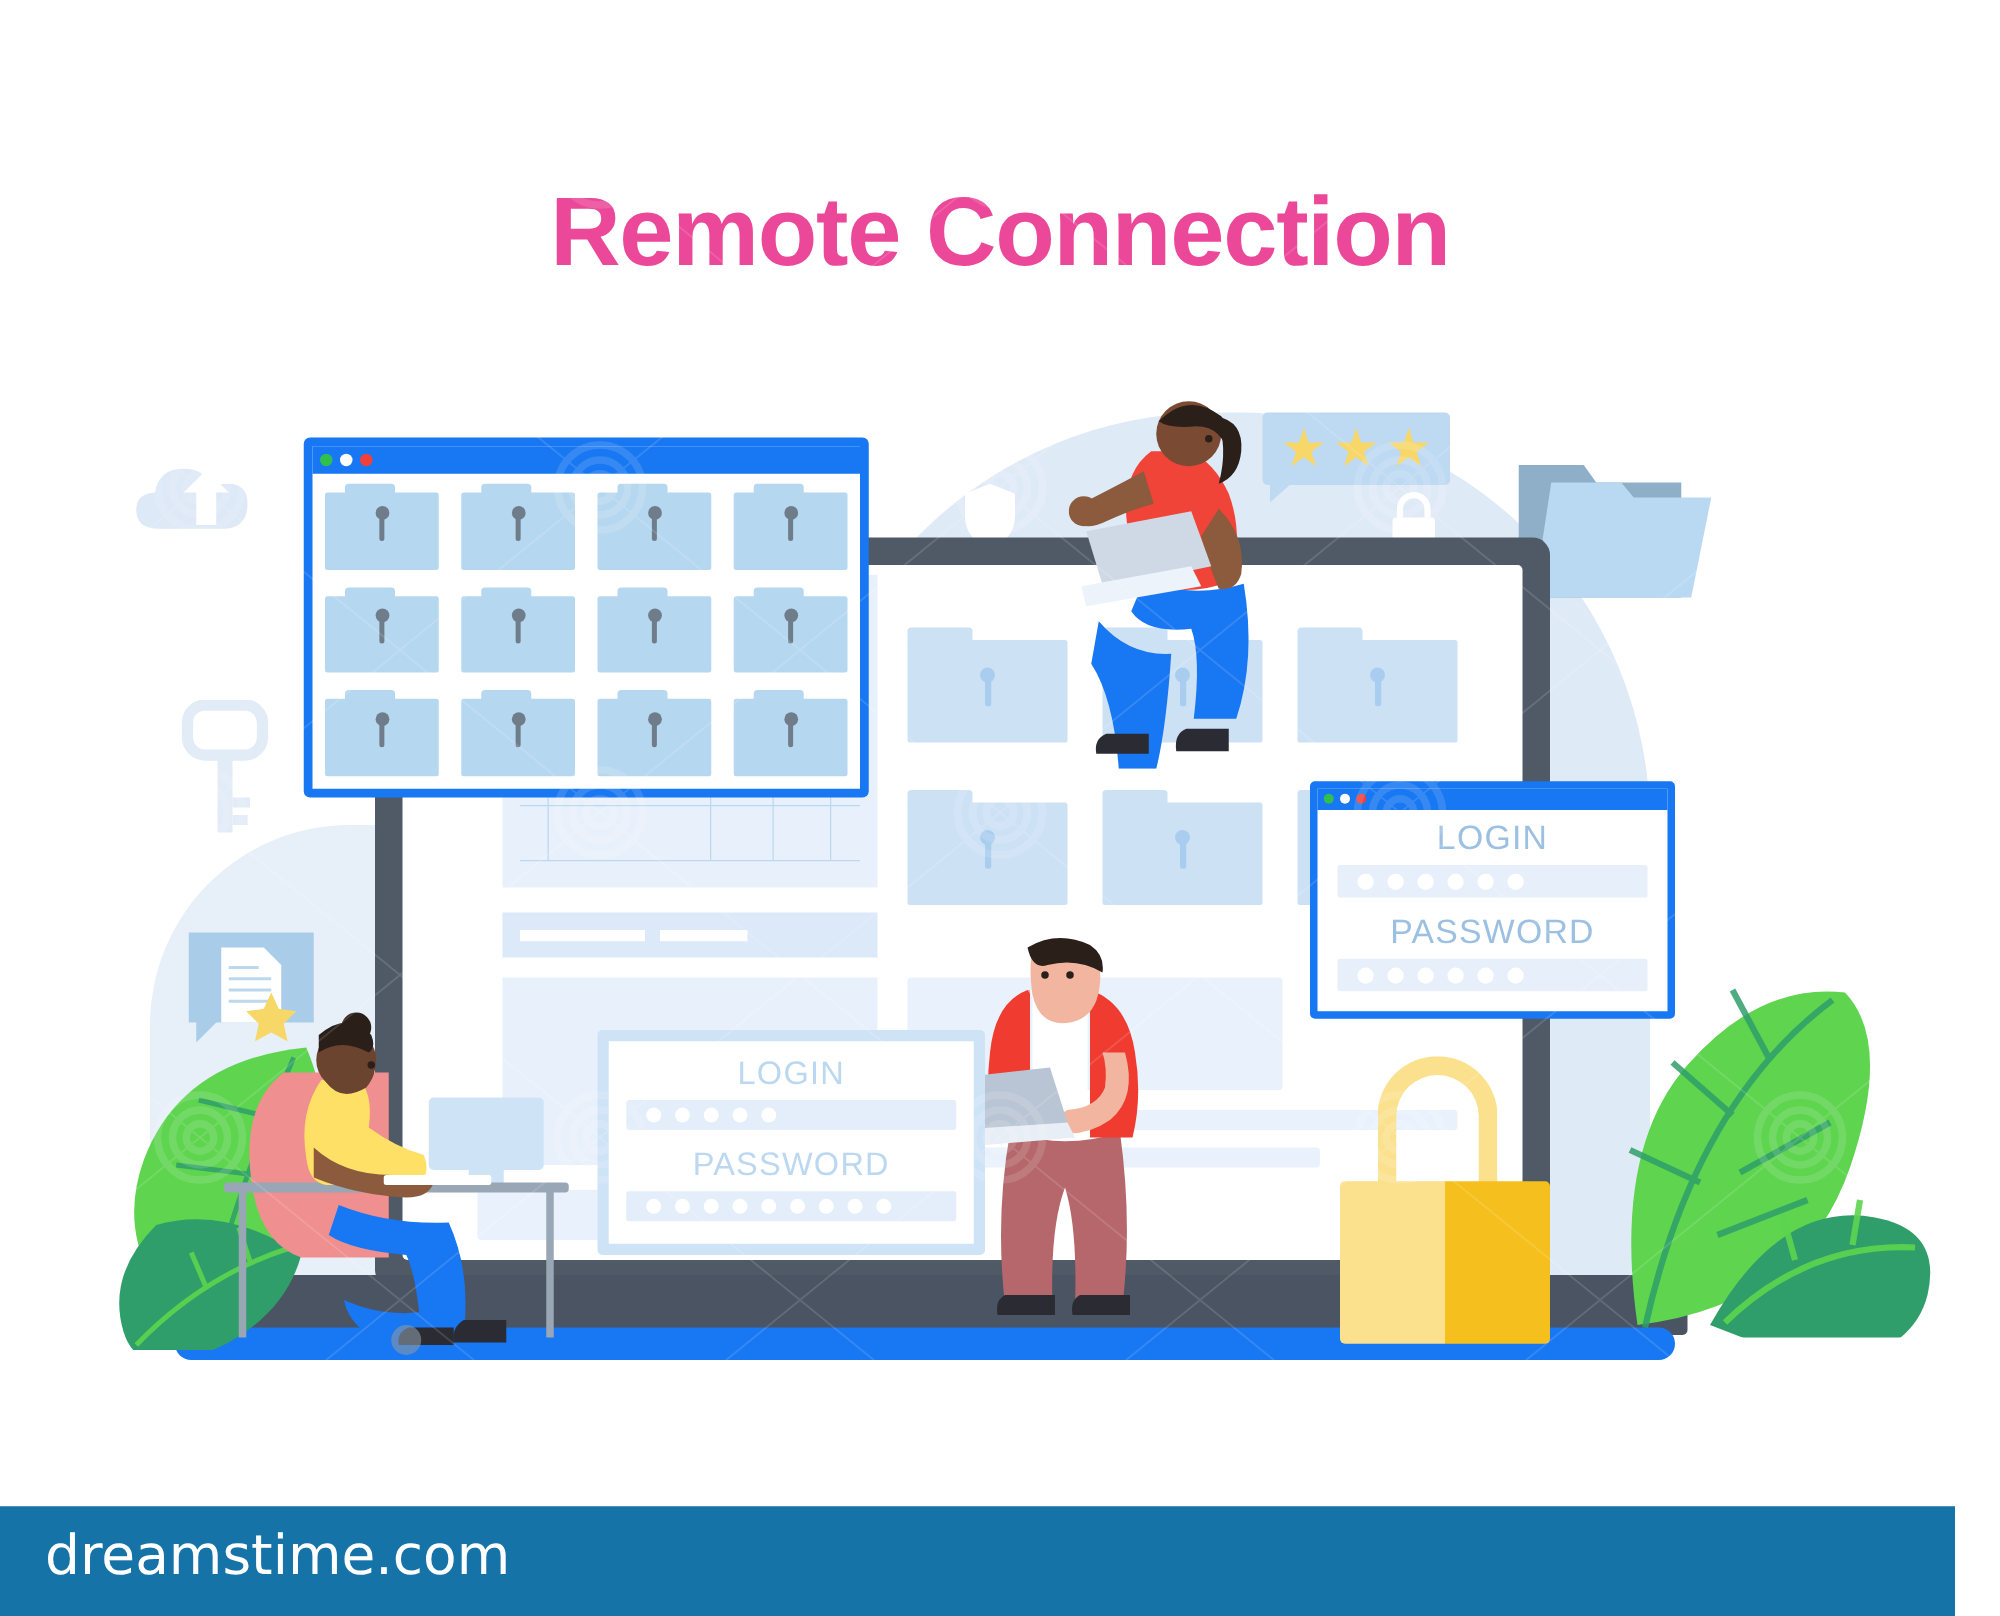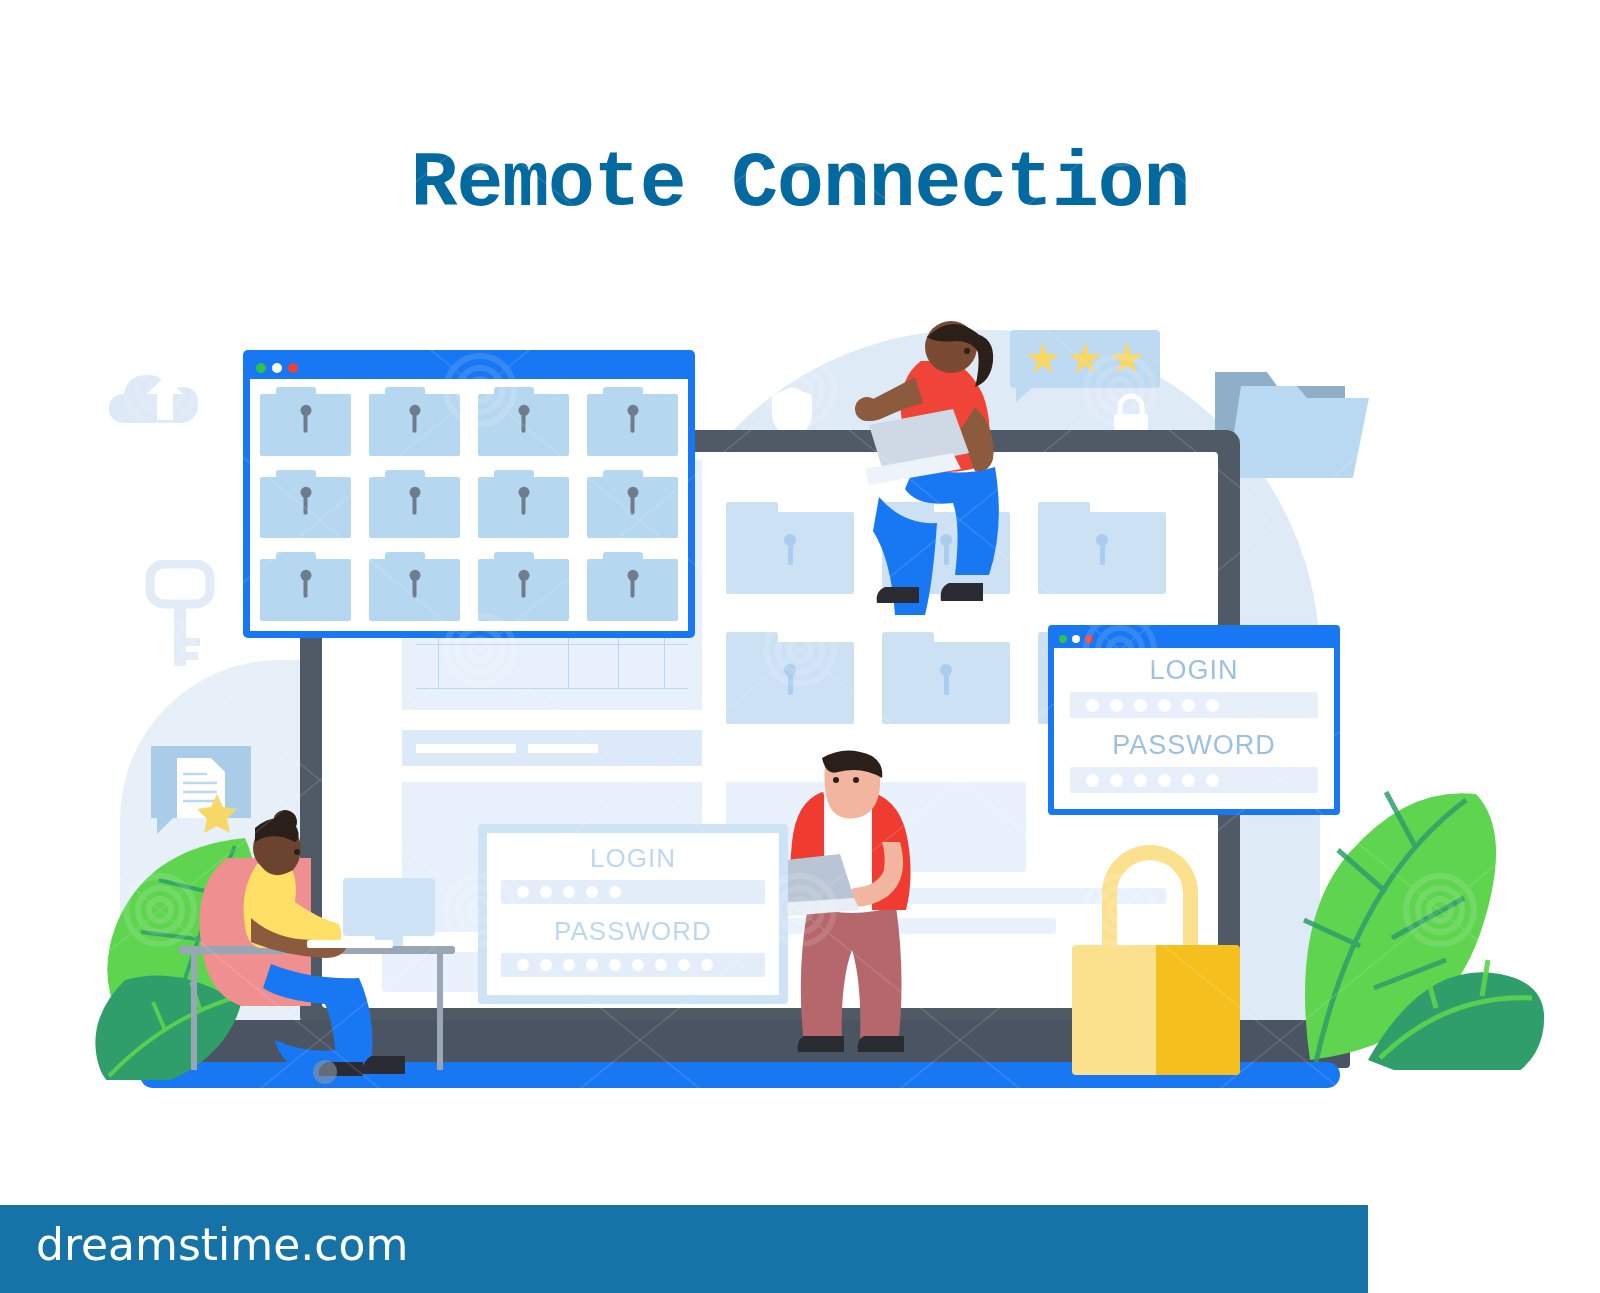--- a/index.html
+++ b/index.html
@@ -4,22 +4,22 @@
 <style>
   html,body{margin:0;padding:0;background:#ffffff;}
   body{width:1600px;height:1293px;position:relative;overflow:hidden;
        font-family:"Liberation Sans","DejaVu Sans",sans-serif;}
 
   .stage{position:absolute;inset:0;background:#ffffff;}
 
   
   .title{
     position:absolute;left:0;right:0;top:140px;text-align:center;
-    font-size:78px;font-weight:bold;color:#0369a1;letter-spacing:-1px;
-    font-family:Liberation Mono, monospace;
+    font-size:78px;font-weight:bold;color:#ec4899;letter-spacing:-1px;
+    font-family:Liberation Sans, sans-serif;
   }
 
   
   .illu{position:absolute;left:0;top:0;width:1600px;height:1180px;}
 
   
   .backdrop{
     position:absolute;left:640px;top:330px;width:680px;height:700px;
     background:#dfeaf7;border-radius:330px 330px 40px 40px;
   }
@@ -146,21 +146,21 @@
     clip-path:polygon(50% 0%,61% 35%,98% 35%,68% 57%,79% 91%,50% 70%,21% 91%,32% 57%,2% 35%,39% 35%);}
 
   
   .leaf{position:absolute;}
 
   
   .person{position:absolute;}
 
   
   .footer{
-    position:absolute;left:0;top:1205px;width:1368px;height:88px;background:#1573a8;
+    position:absolute;left:0;top:1205px;width:1564px;height:88px;background:#1573a8;
   }
   .ds-logo{
     position:absolute;left:36px;top:14px;color:#ffffff;font-size:44px;
     font-family:"DejaVu Sans","Liberation Sans",sans-serif;
   }
   .ds-id{
     position:absolute;right:44px;top:26px;color:#ffffff;font-size:27px;font-weight:bold;
     font-family:"Liberation Sans",sans-serif;
   }
 

